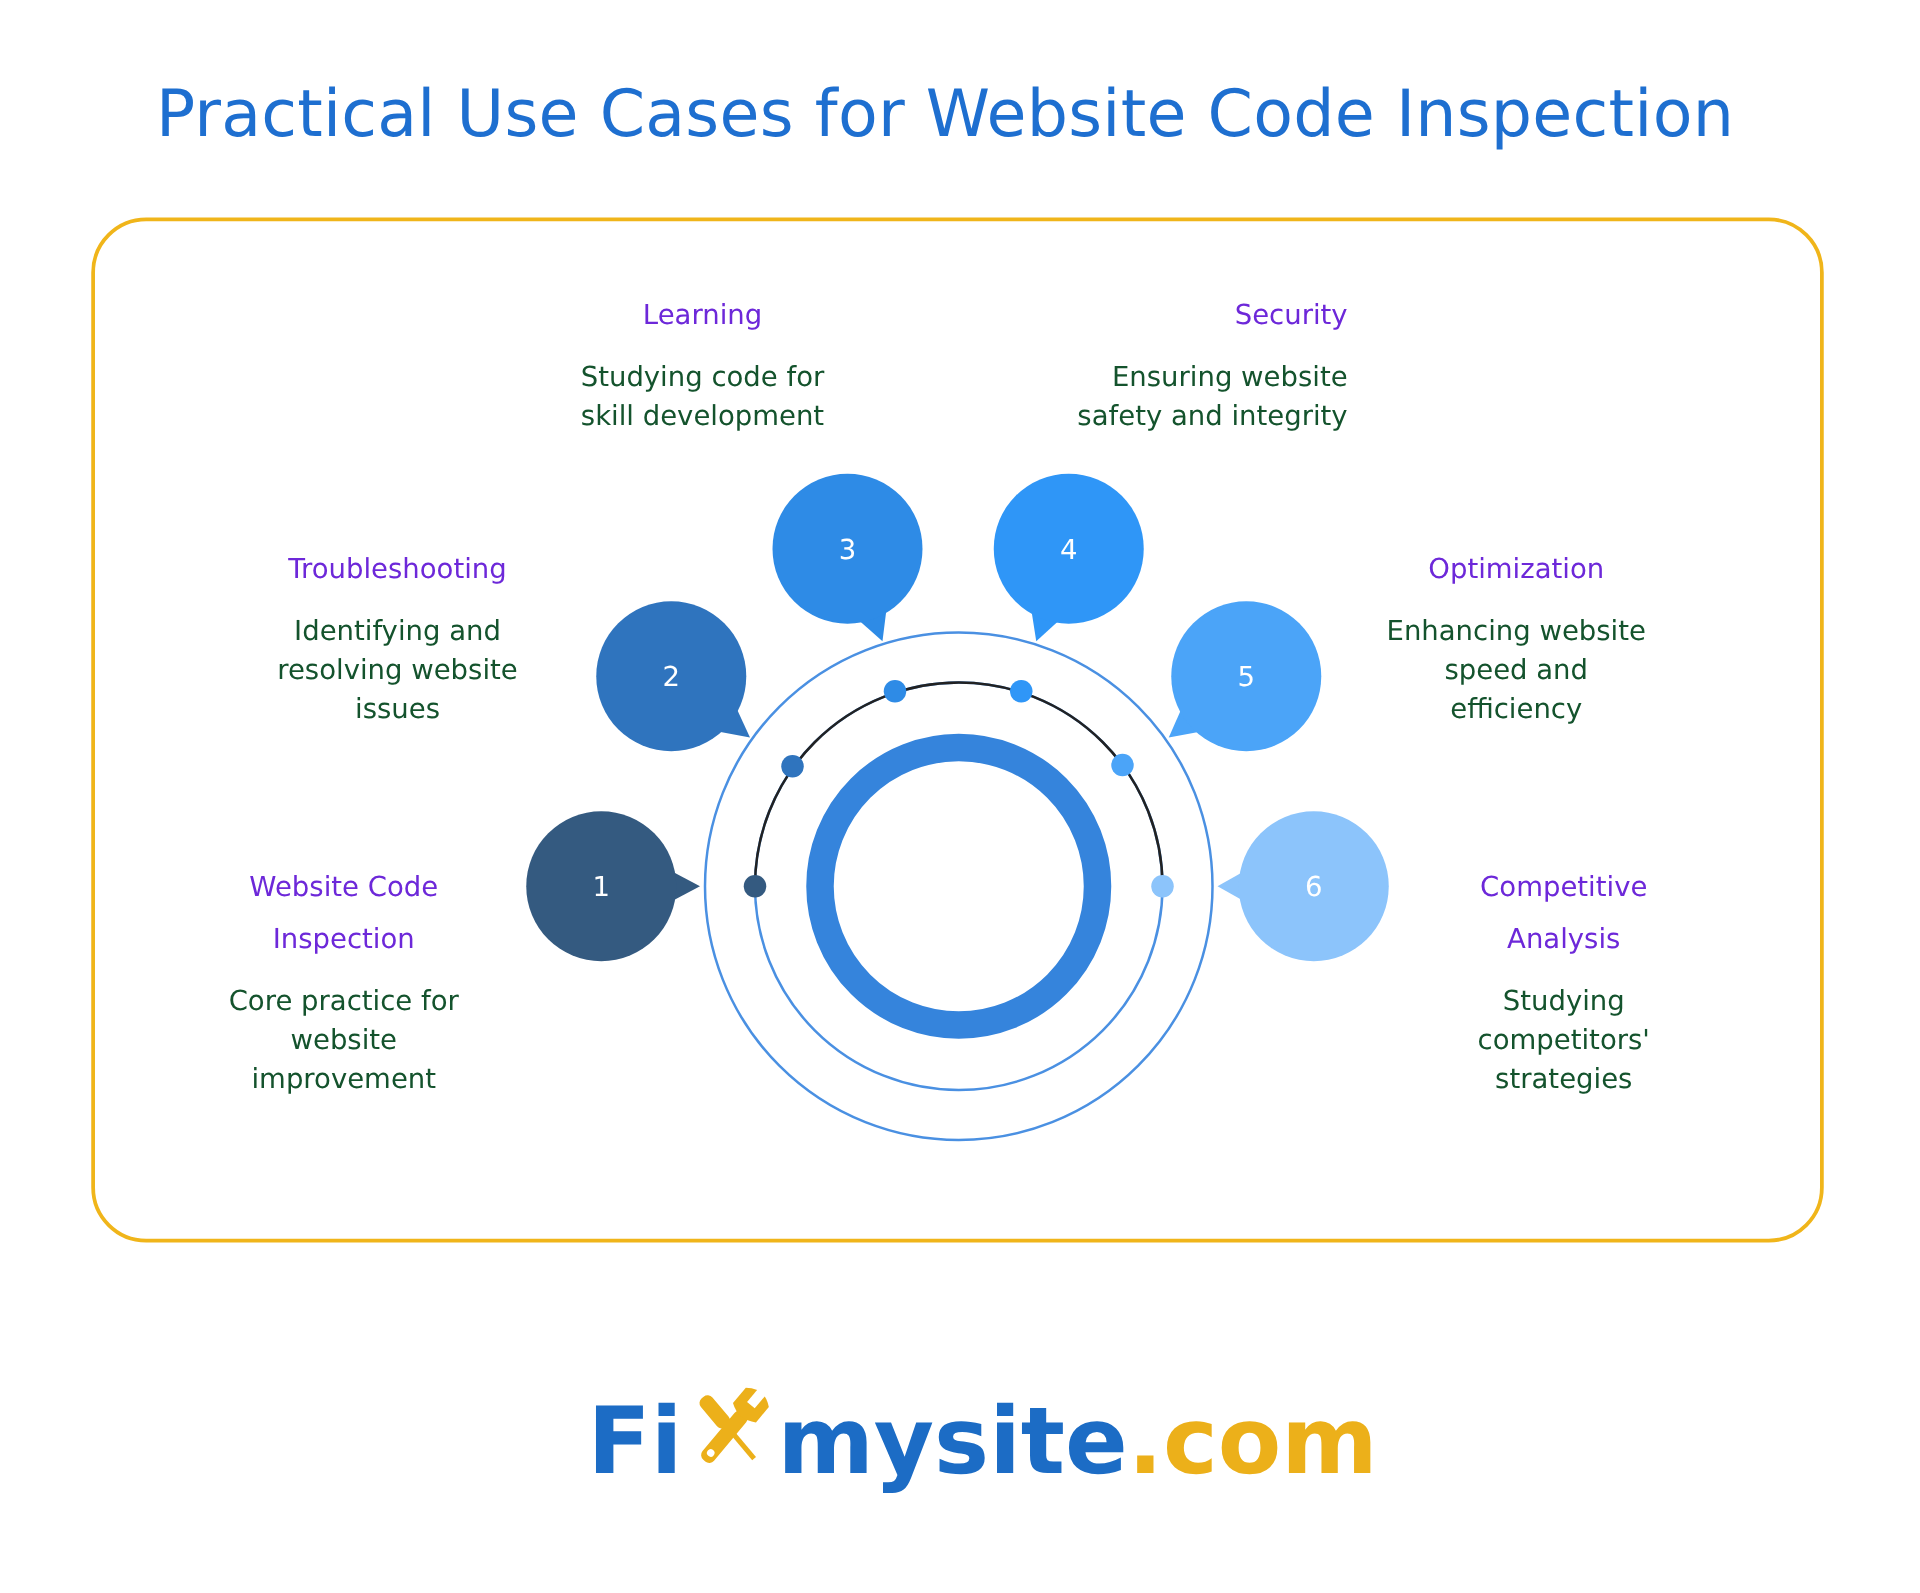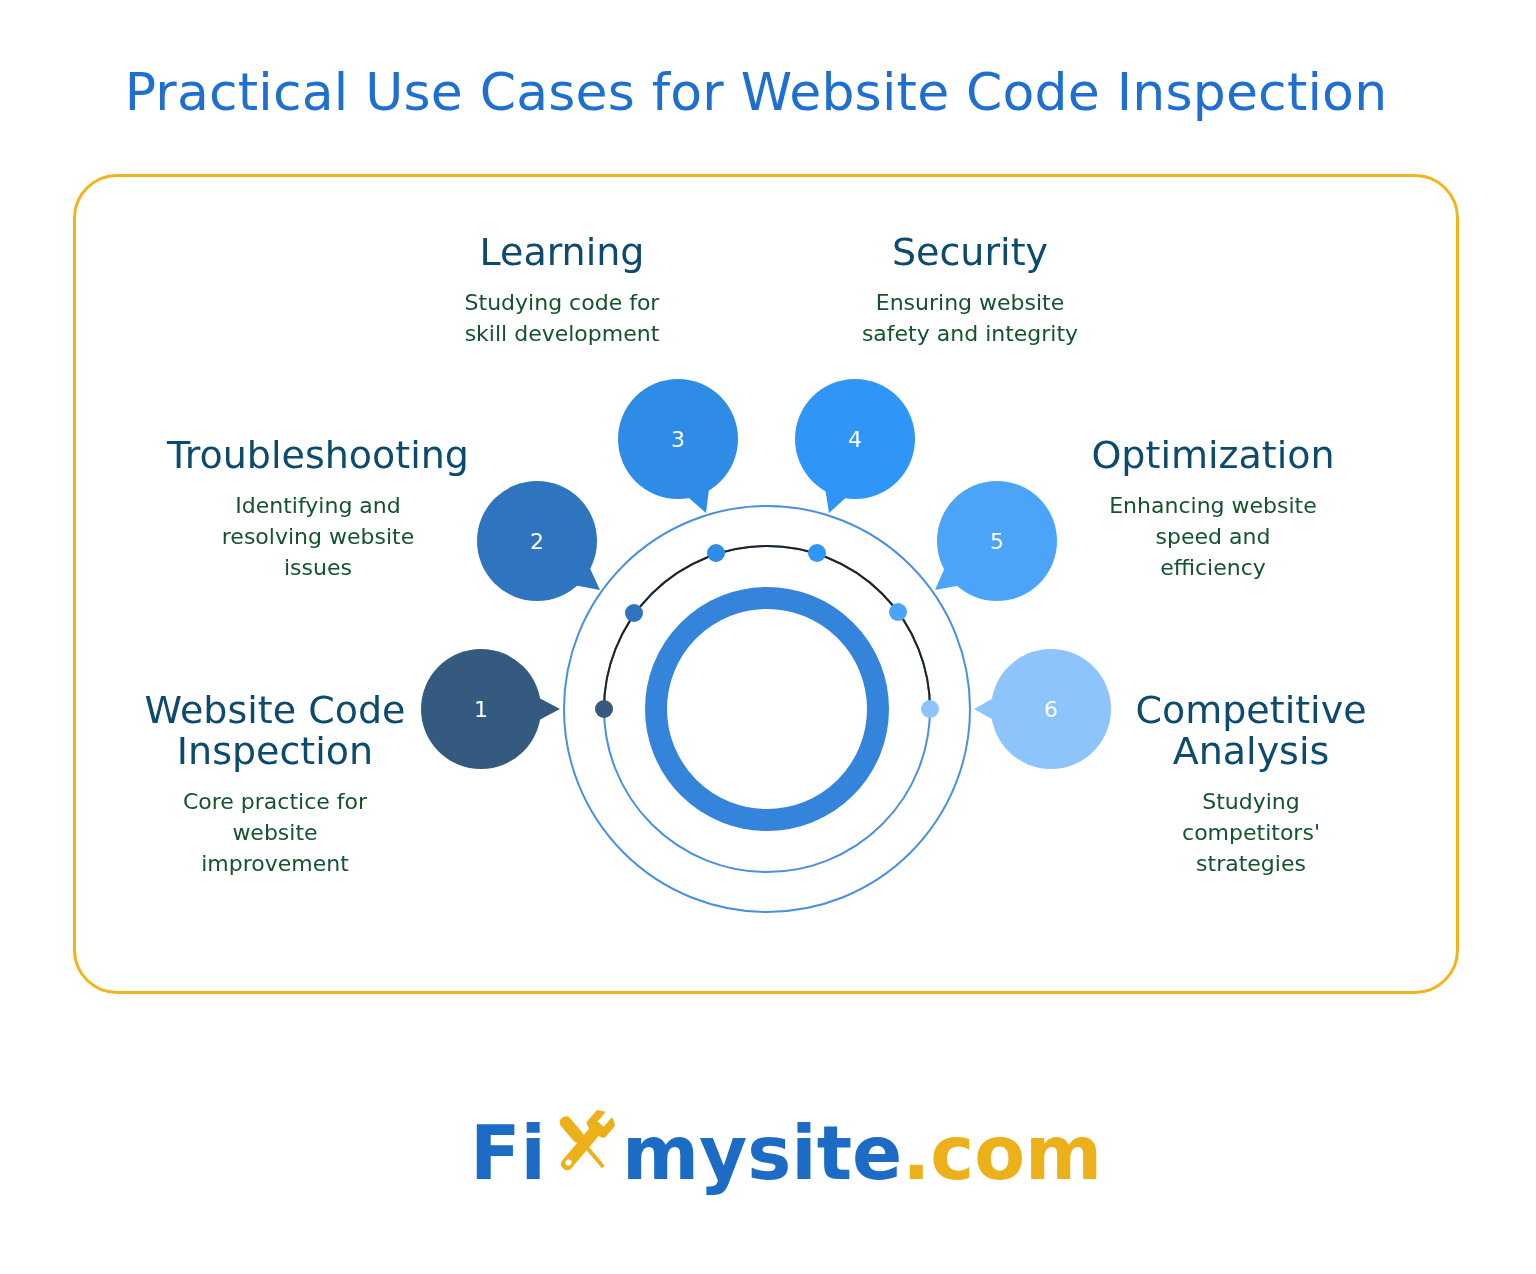--- a/index.html
+++ b/index.html
@@ -4,21 +4,21 @@
 <style>
   html, body { margin: 0; padding: 0; background: #ffffff; }
   body { width: 1536px; height: 1274px; position: relative; overflow: hidden;
          font-family: "DejaVu Sans", "Liberation Sans", sans-serif; color: #111; }
   .title { position: absolute; left: 0; top: 62px; width: 1512px; text-align: center;
            font-size: 52px; color: #1e6fd0; letter-spacing: 0.2px; font-weight: normal; }
   .panel { position: absolute; left: 73px; top: 174px; width: 1386px; height: 820px;
            border: 3px solid #f0b51a; border-radius: 44px; box-sizing: border-box; }
   svg.diagram { position: absolute; left: 0; top: 0; }
   .label { position: absolute; text-align: center; transform: translateX(-50%); }
-  .label .head { font-size: 38px; line-height: 41px; color: #0c4a6e; white-space: pre-line; }
+  .label .head { font-size: 22px; line-height: 41px; color: #6d28d9; white-space: pre-line; }
   .label .desc { font-size: 22px; line-height: 31px; color: #14532d; margin-top: 14px; white-space: pre-line; }
   .bubble-num { font-size: 22px; fill: #ffffff; font-family: "DejaVu Sans", sans-serif; }
   .logo { position: absolute; left: 470px; top: 1090px; height: 100px; display: flex; align-items: flex-end;
           font-family: "DejaVu Sans", sans-serif; font-weight: bold; font-size: 74px; line-height: 1; justify-content: center; }
   .logo .blue { color: #1c6cc5; }
   .logo .gold { color: #ecb01a; }
   .logo .tools { display: inline-block; width: 80px; height: 80px; margin: 0 -2px 6px -2px; }
 </style>
 </head>
 <body>
@@ -78,21 +78,21 @@
   <div class="head">Troubleshooting</div>
   <div class="desc">Identifying and
 resolving website
 issues</div>
 </div>
 <div class="label" style="left:562px; top:232px;">
   <div class="head">Learning</div>
   <div class="desc">Studying code for
 skill development</div>
 </div>
-<div class="label" style="left:970px; top:232px;">
+<div class="label" style="left:970px; top:232px;text-align:right;">
   <div class="head">Security</div>
   <div class="desc">Ensuring website
 safety and integrity</div>
 </div>
 <div class="label" style="left:1213px; top:435px;">
   <div class="head">Optimization</div>
   <div class="desc">Enhancing website
 speed and
 efficiency</div>
 </div>

